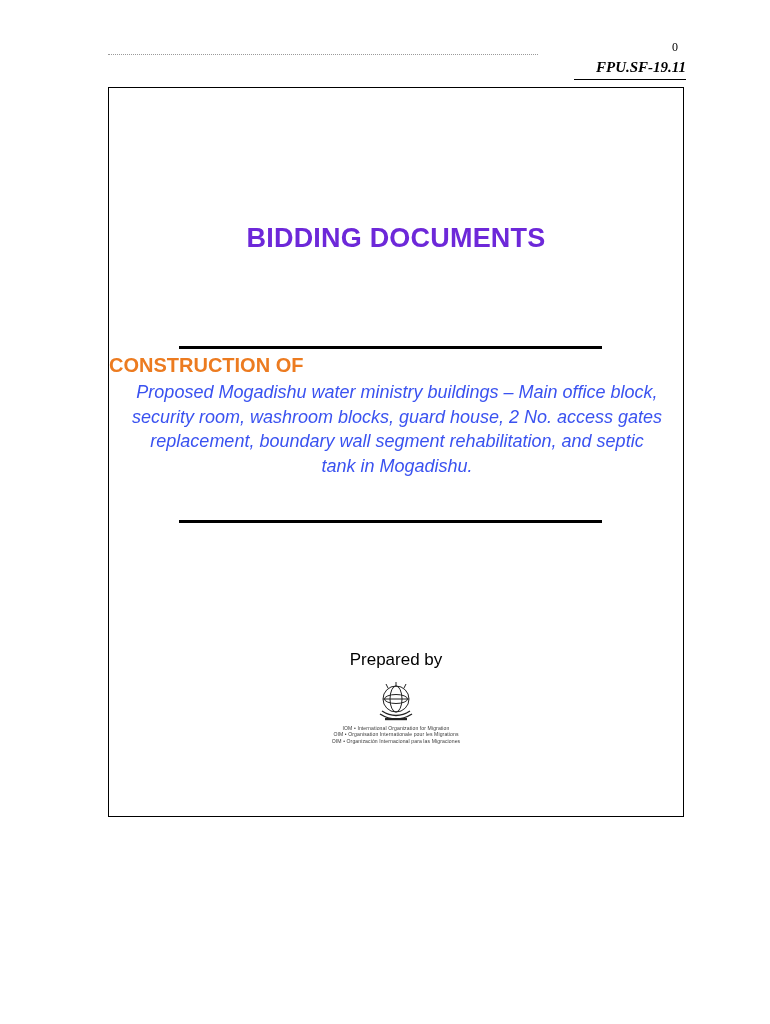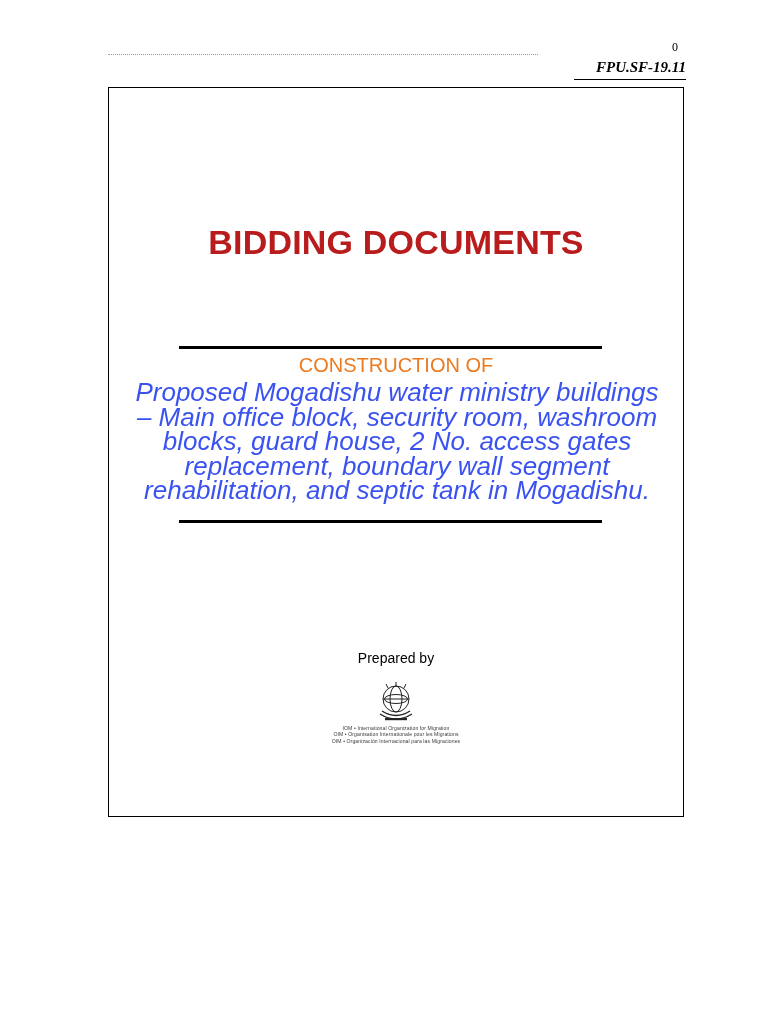--- a/index.html
+++ b/index.html
@@ -70,23 +70,23 @@
     box-sizing: border-box;
     background: #ffffff;
   }
 
   .title-main {
     position: absolute;
     top: 135px;
     left: 0;
     width: 100%;
     text-align: center;
-    font-size: 34px;
-    font-weight: bold;
-    color: #b91c1c;
+    font-size: 27px;
+    font-weight: bold;
+    color: #6d28d9;
     letter-spacing: 0.2px;
   }
   .title-sub {
     position: absolute;
     top: 168px;
     left: 0;
     width: 100%;
     text-align: center;
     font-size: 15.5px;
     font-style: italic;
@@ -106,45 +106,44 @@
     left: 70px;
     width: 423px;
     border-top: 3px solid #000000;
   }
 
   .construction-of {
     position: absolute;
     top: 266px;
     left: 0;
     width: 100%;
-    text-align: center;
     font-size: 20px;
-    font-weight: normal;
+    font-weight: bold;
     color: #ec7b20;
   }
 
   .project-desc {
     position: absolute;
     top: 292px;
     left: 22px;
     width: 532px;
     text-align: center;
-    font-size: 26px;
+    font-size: 18px;
     font-style: italic;
     line-height: 24.5px;
     color: #3a52f0;
   }
 
   .prepared-by {
     position: absolute;
     top: 562px;
     left: 0;
     width: 100%;
     text-align: center;
-    font-size: 14px;
+    font-size: 17px;
     color: #000000;
   }
 
   
   .logo-wrap {
     position: absolute;
     top: 592px;
     left: 0;
     width: 100%;
     text-align: center;

